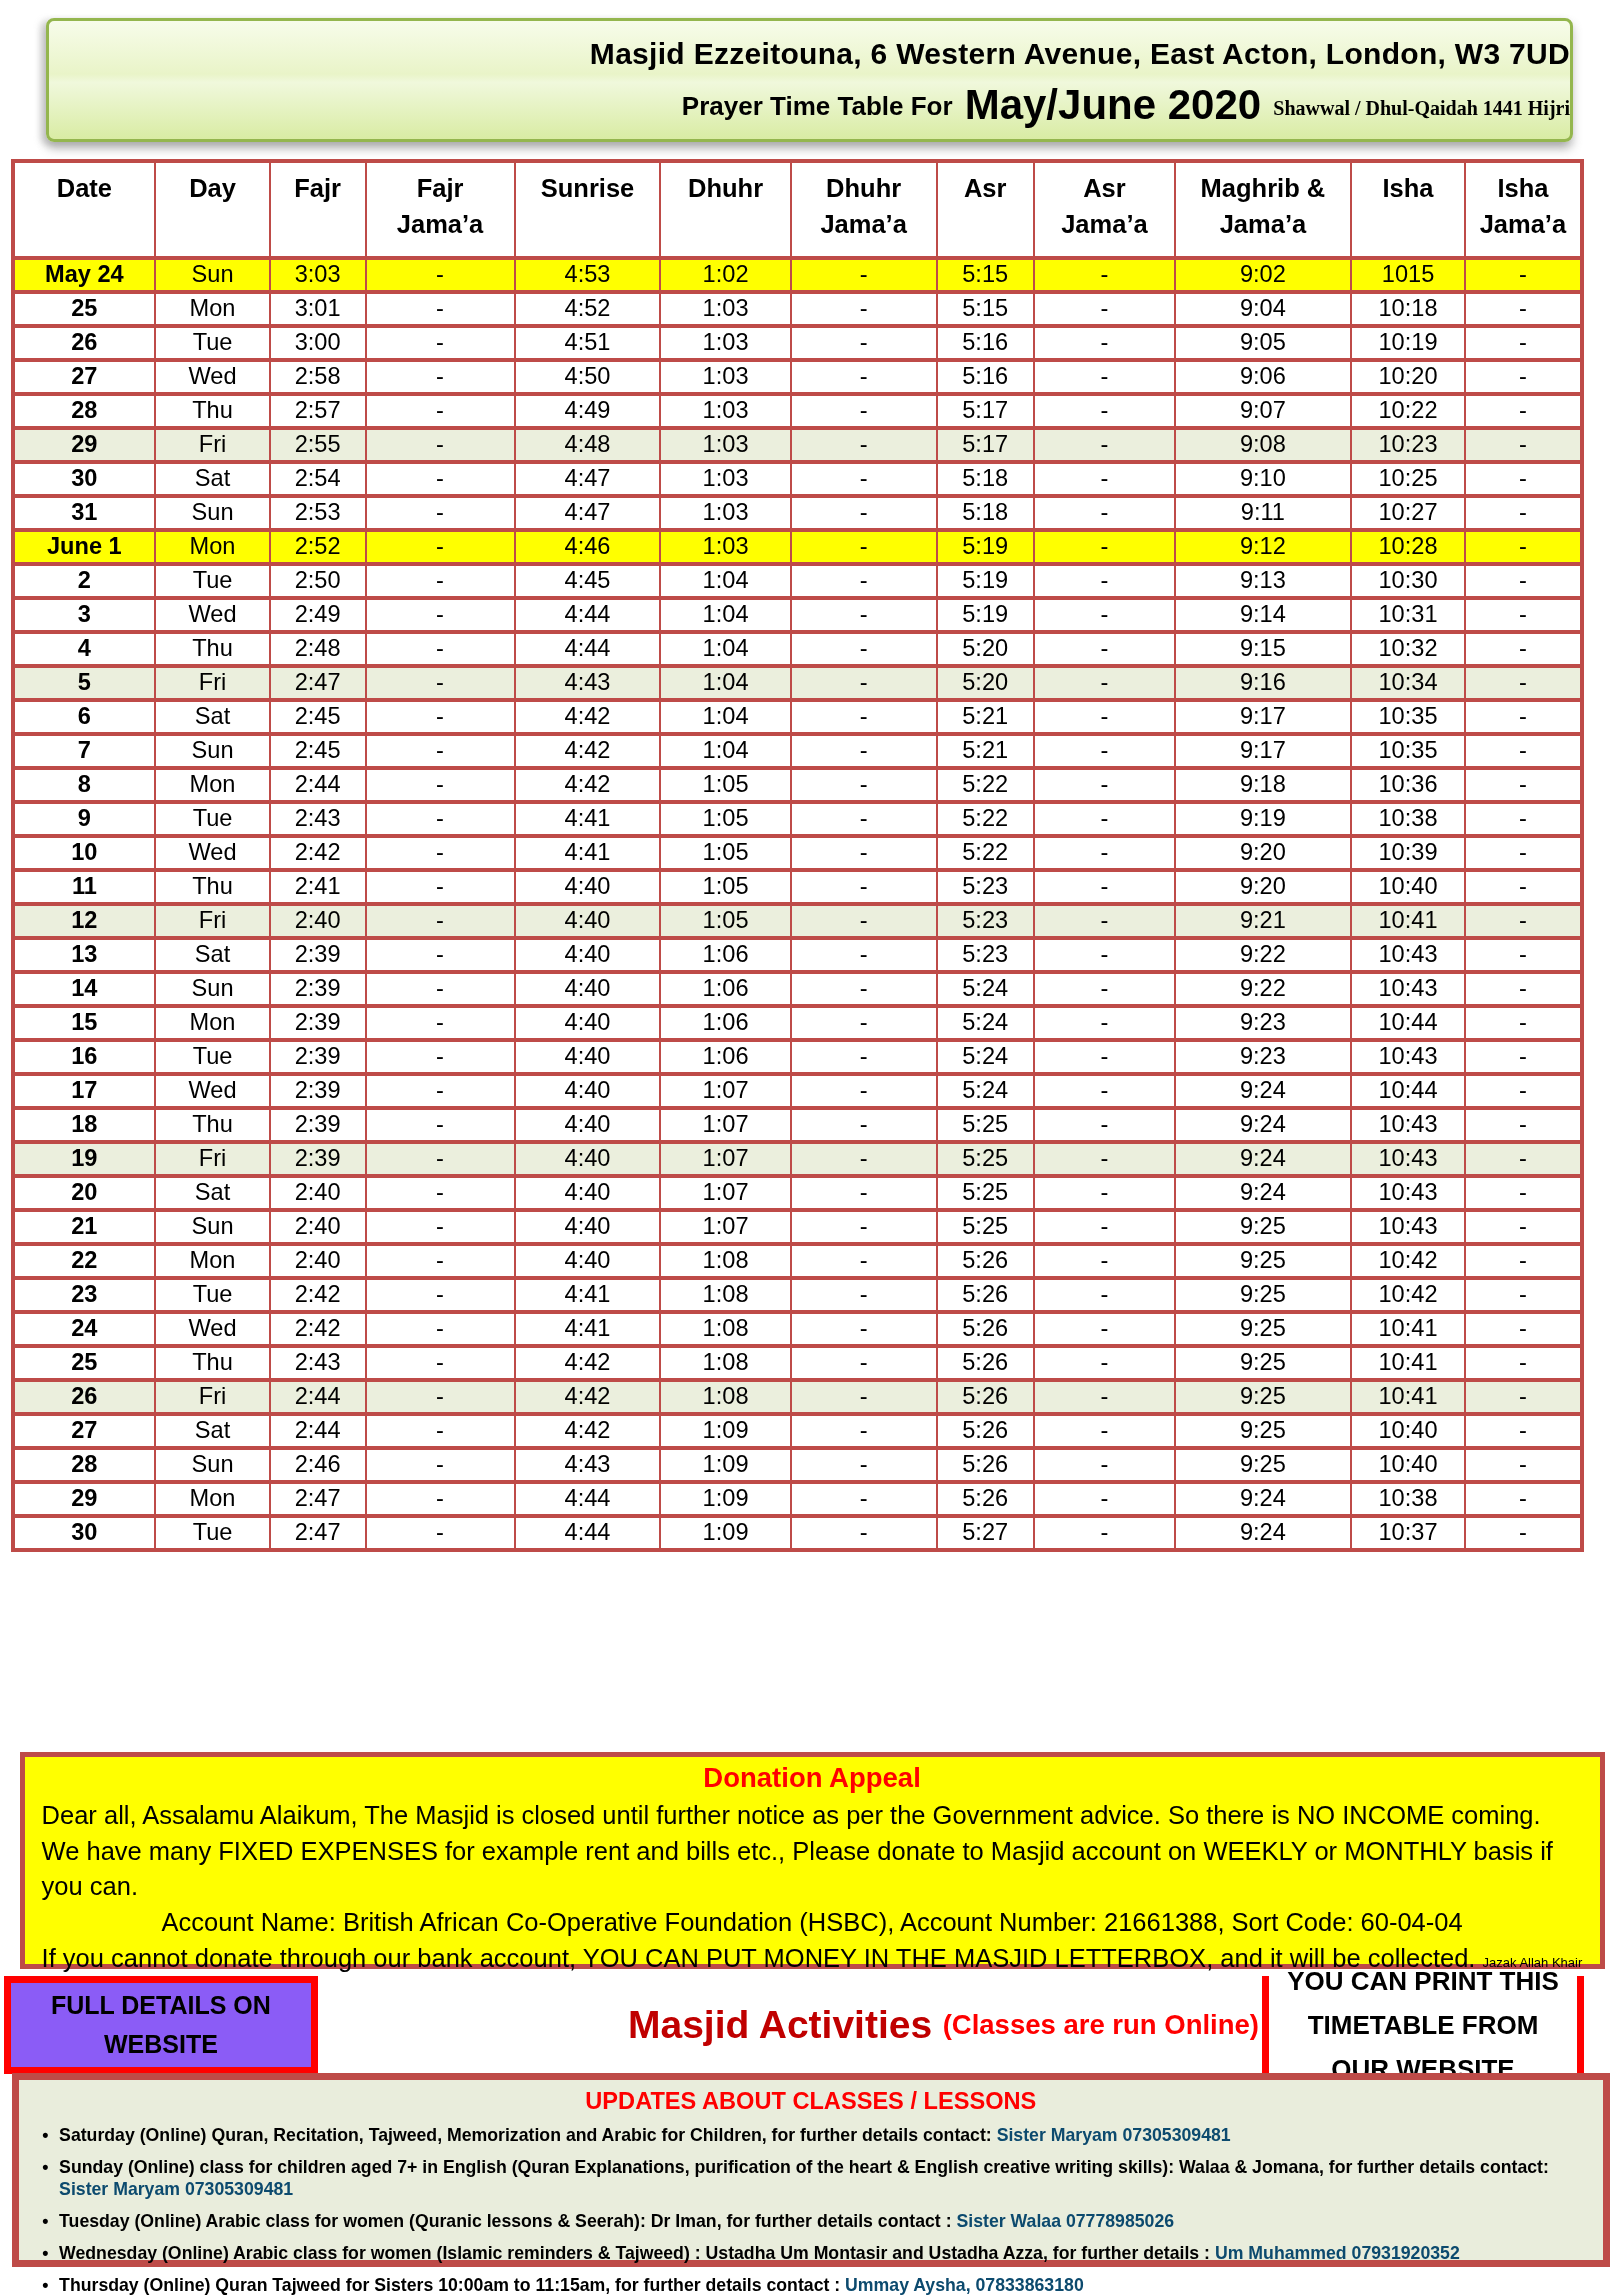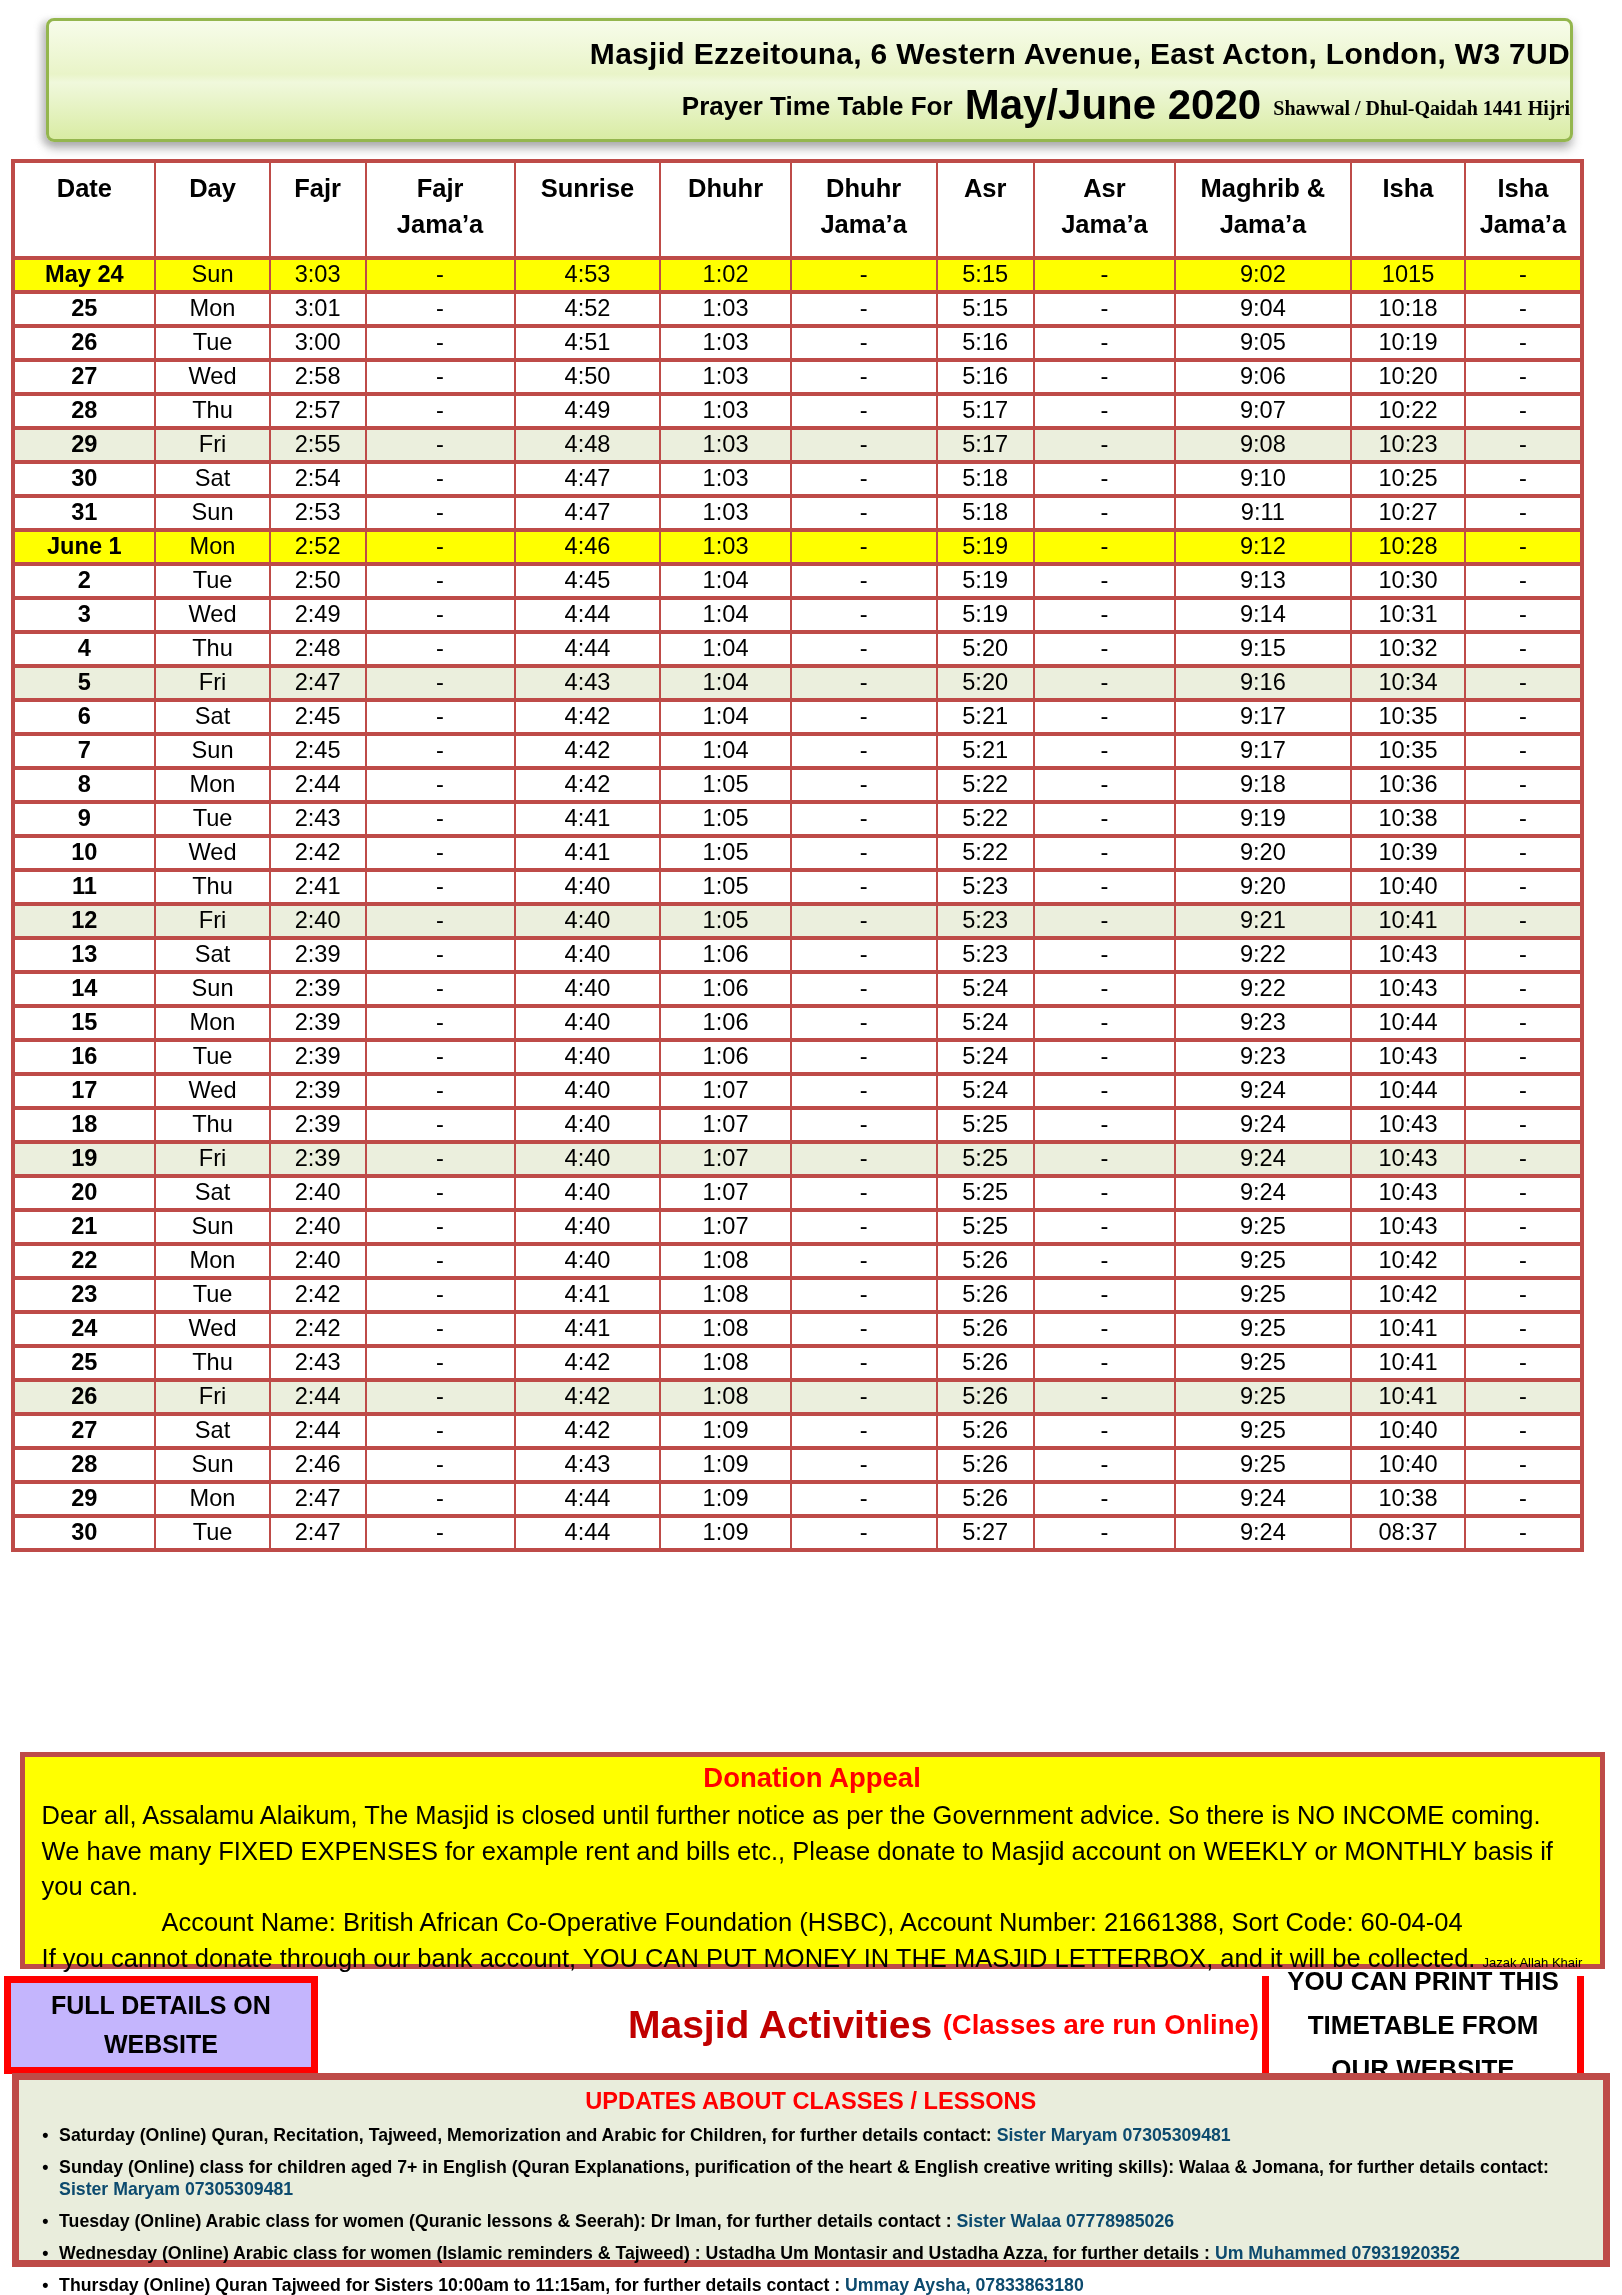--- a/index.html
+++ b/index.html
@@ -45,21 +45,21 @@
     background:#ffff00; border:5.2px solid #be4b48; padding:5.2px 17px 0 17px;
   }
   .donation-title { text-align:center; color:#ff0000; font-size:27.5px; font-weight:bold; margin-bottom:3.9px; }
   .donation-p  { font-size:25.5px; line-height:1.40; }
   .donation-account { font-size:25.5px; line-height:1.40; text-align:center; }
   .donation-tiny { font-size:13px; }
 
   
   .full-details {
     position:absolute; left:3.9px; top:1976px; width:314px; height:98px;
-    background:#c4b5fd; border:7.9px solid #ff0000;
+    background:#8b5cf6; border:7.9px solid #ff0000;
     display:flex; align-items:center; justify-content:center; text-align:center;
     font-size:25px; font-weight:bold; line-height:1.55; padding:0 19.6px;
   }
   .activities {
     position:absolute; left:327px; top:1976px; width:932px; height:98px;
     display:flex; align-items:center; justify-content:flex-end; white-space:nowrap;
   }
   .activities-title { color:#c00000; font-size:39px; font-weight:bold; }
   .activities-sub   { color:#ff0000; font-size:27.5px; font-weight:bold; margin-left:10.5px; }
   .print-box {
@@ -682,21 +682,21 @@
           <td class="date">30</td>
           <td>Tue</td>
           <td>2:47</td>
           <td>-</td>
           <td>4:44</td>
           <td>1:09</td>
           <td>-</td>
           <td>5:27</td>
           <td>-</td>
           <td>9:24</td>
-          <td>08:37</td>
+          <td>10:37</td>
           <td>-</td>
         </tr>
       </tbody>
     </table>
 
   <div class="donation">
     <div class="donation-title">Donation Appeal</div>
     <div class="donation-p">Dear all, Assalamu Alaikum, The Masjid is closed until further notice as per the Government advice. So there is NO INCOME coming. We have many FIXED EXPENSES for example rent and bills etc., Please donate to Masjid account on WEEKLY or MONTHLY basis if you can.</div>
     <div class="donation-account">Account Name: British African Co-Operative Foundation (HSBC), Account Number: 21661388, Sort Code: 60-04-04</div>
     <div class="donation-p">

